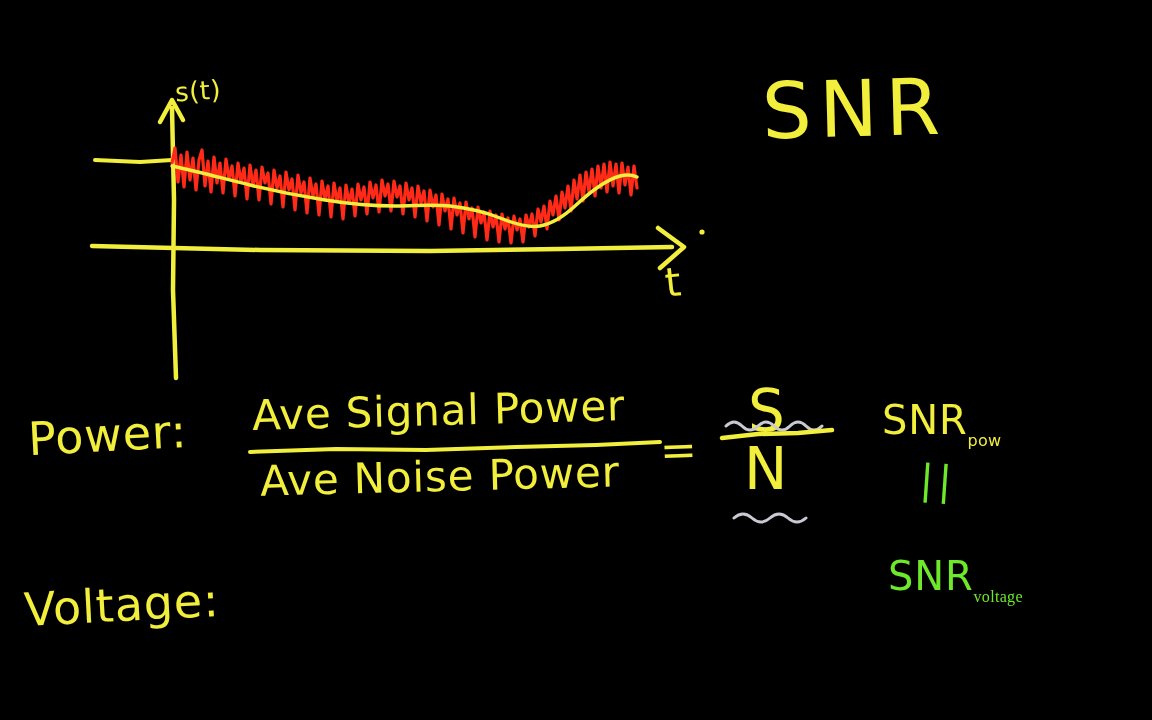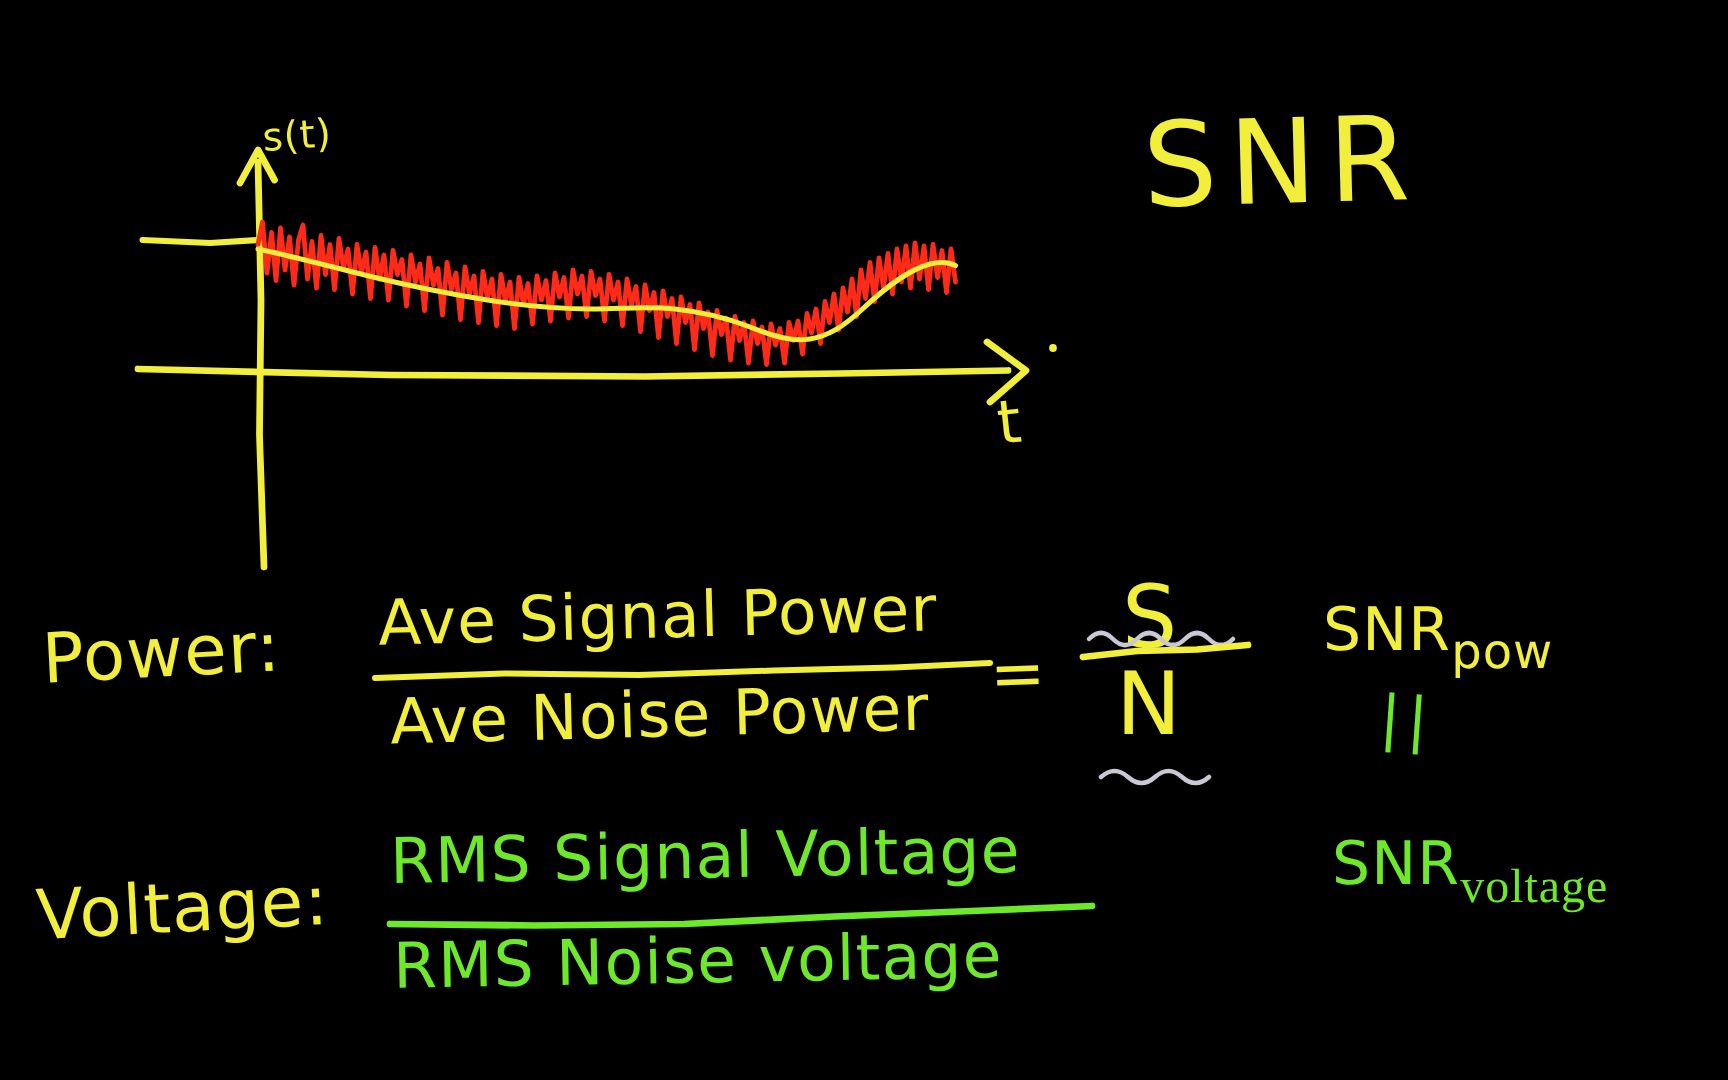--- a/index.html
+++ b/index.html
@@ -63,21 +63,21 @@
   }
   .bigSN {
     font-size: 58px;
     font-weight: 400;
   }
   .snrtag {
     font-size: 40px;
     font-weight: 400;
   }
   .sub {
-    font-size: 32px;
+    font-size: 16px;
     font-weight: 400;
   }
   .parallel {
     font-size: 40px;
     letter-spacing: 0.12em;
     transform: rotate(4deg);
   }
   svg { display: block; overflow: visible; }
 </style>
 </head>
@@ -152,25 +152,18 @@
   </div>
 
   <div class="abs" style="left:882px;top:400px;">
     <span class="hand yellow snrtag">SNR</span><span class="hand yellow sub" style="display:inline-block;transform:translateY(12px);">pow</span>
   </div>
 
   <div class="abs hand green parallel" style="left:920px;top:460px;">||</div>
 
   <div class="abs hand yellow rowlabel" style="left:24px;top:582px;">Voltage:</div>
 
-  <div class="abs" style="left:256px;top:546px;width:490px;height:140px;">
-    <div class="hand green fracline-text" style="position:absolute;left:4px;top:4px;transform:rotate(-1deg);">RMS Signal Voltage</div>
-    <svg class="abs" style="left:0;top:54px;" width="490" height="20">
-      <path d="M 4 16 L 100 17 L 200 16 L 300 11 L 400 7 L 472 4" stroke="#6ee82a" stroke-width="4.5" fill="none" stroke-linecap="round"></path>
-    </svg>
-    <div class="hand green fracline-text" style="position:absolute;left:6px;top:74px;transform:rotate(-1deg);">RMS Noise voltage</div>
-  </div>
 
   <div class="abs" style="left:888px;top:556px;">
     <span class="hand green snrtag">SNR</span><span class="hand green sub" style="display:inline-block;transform:translateY(12px);font-family:Liberation Serif, serif;">voltage</span>
   </div>
 
 </div>
 
 </body></html>

